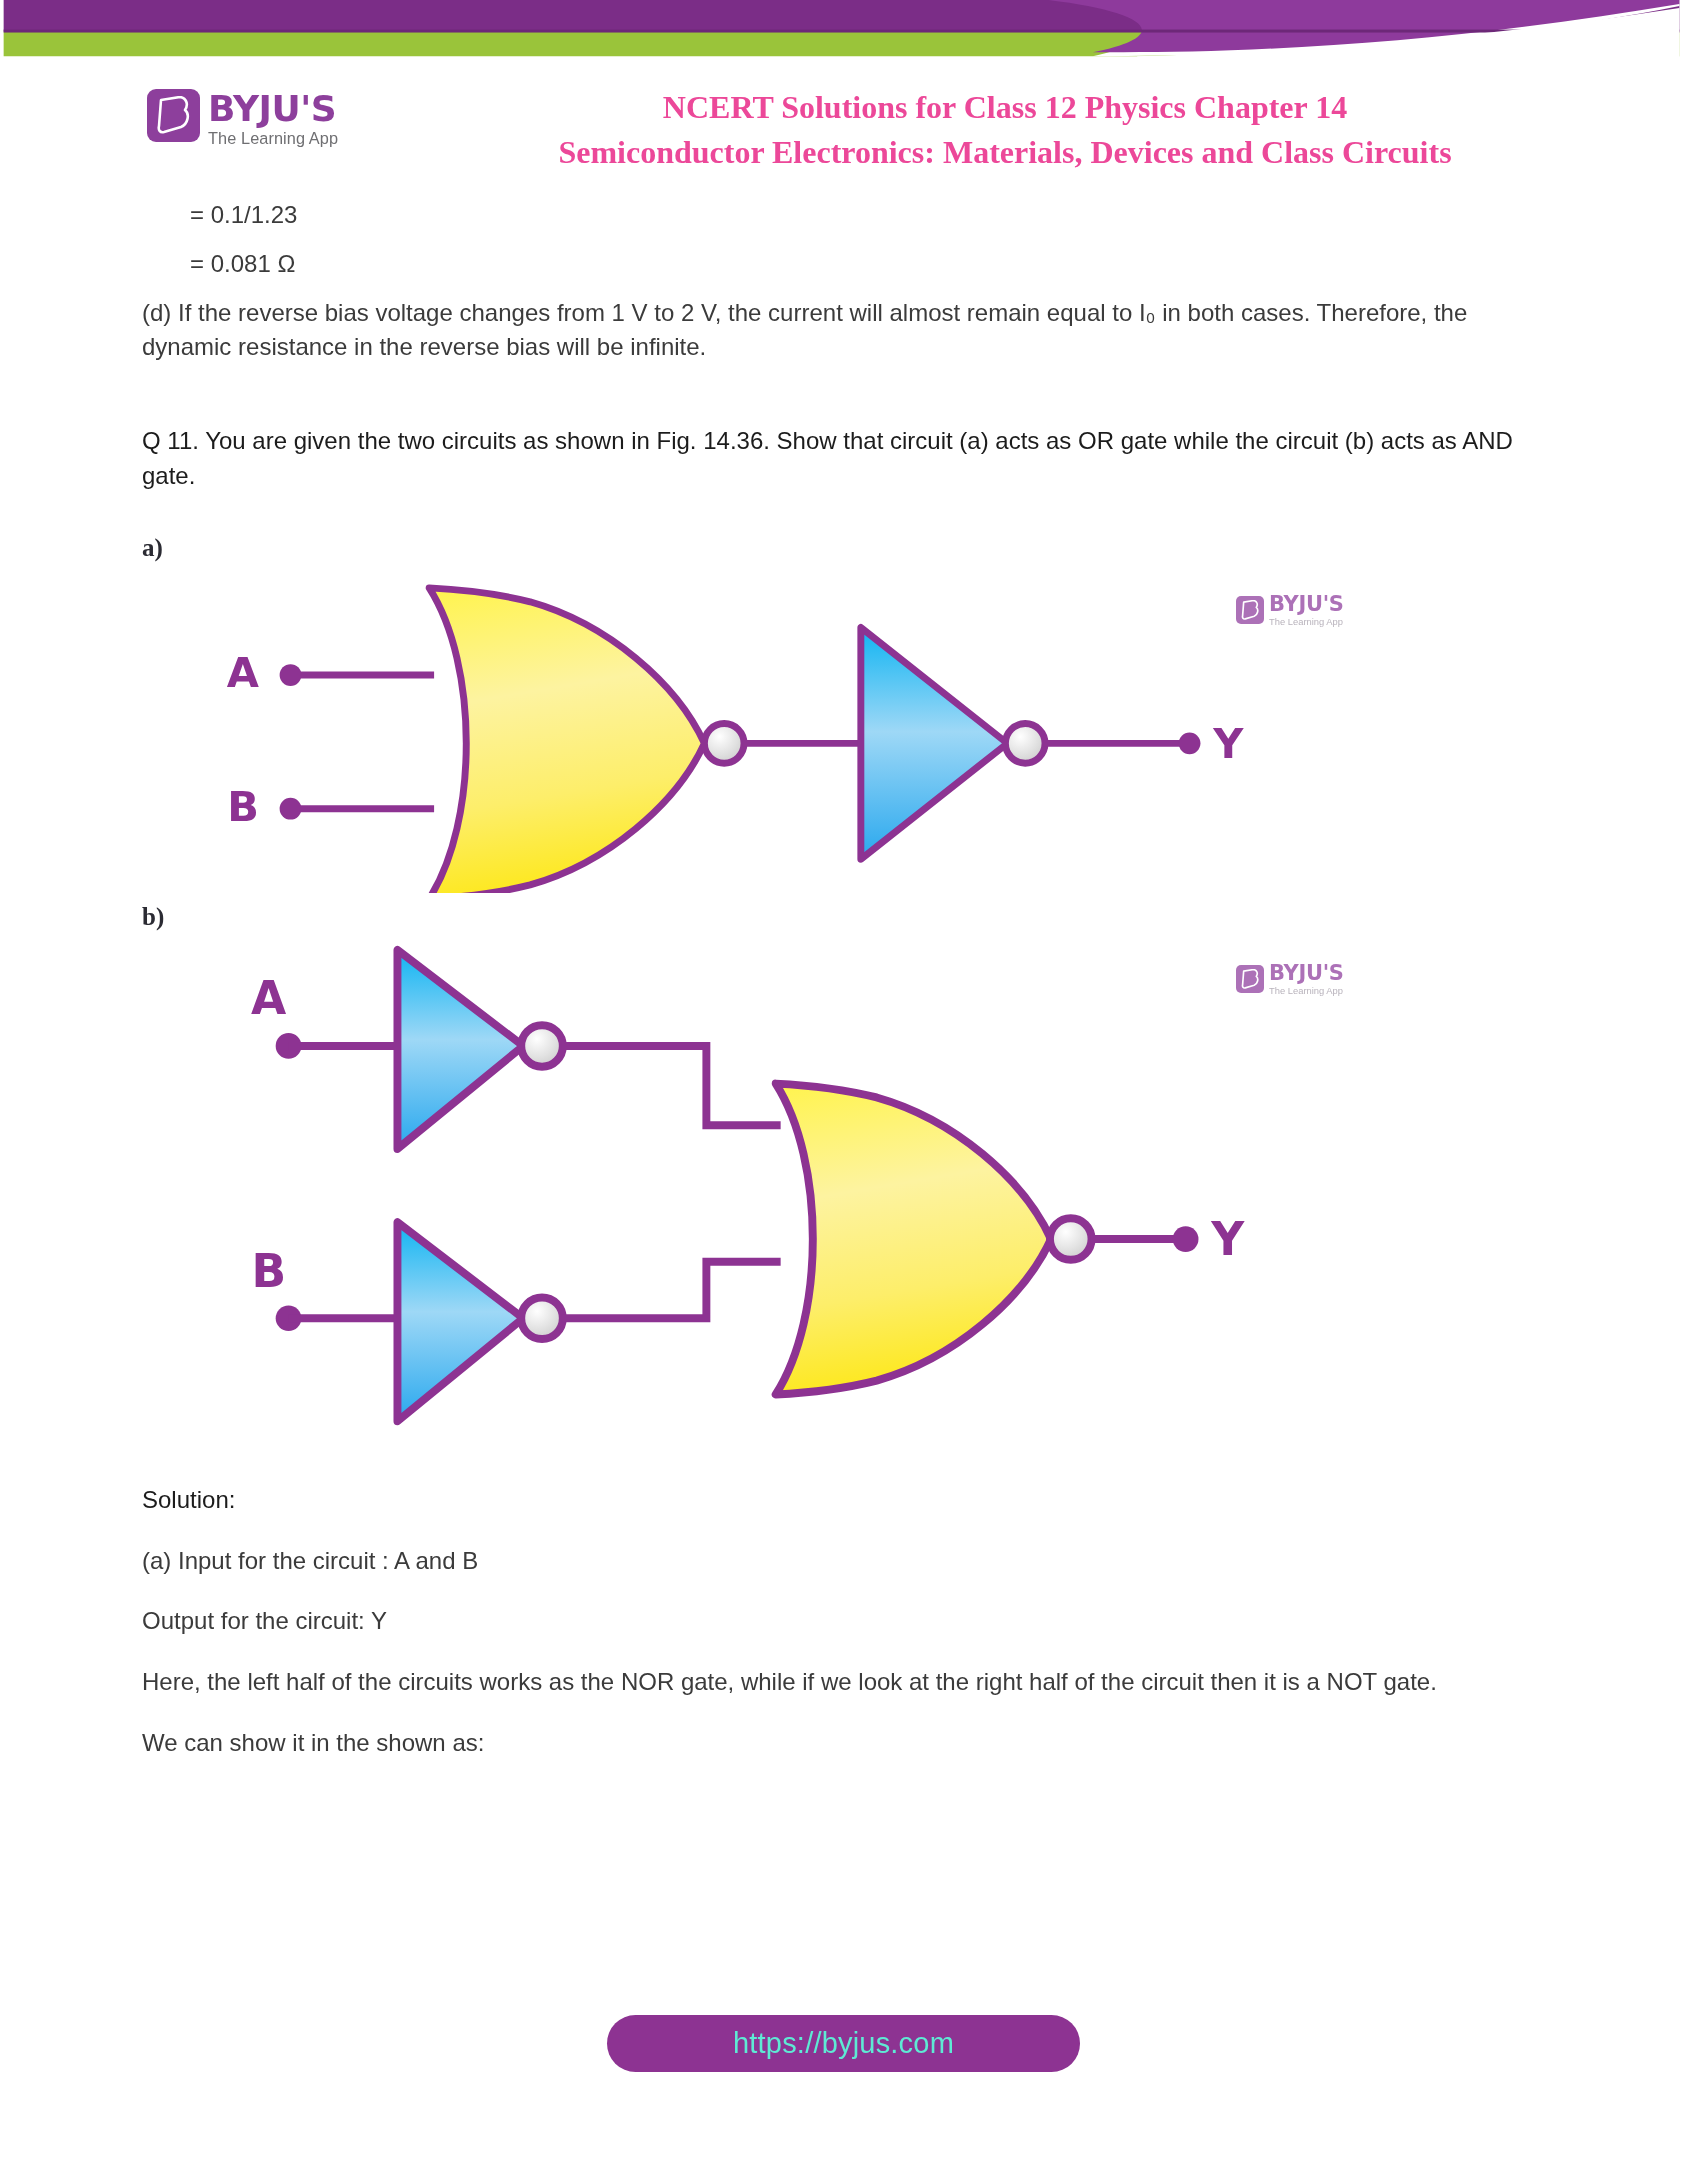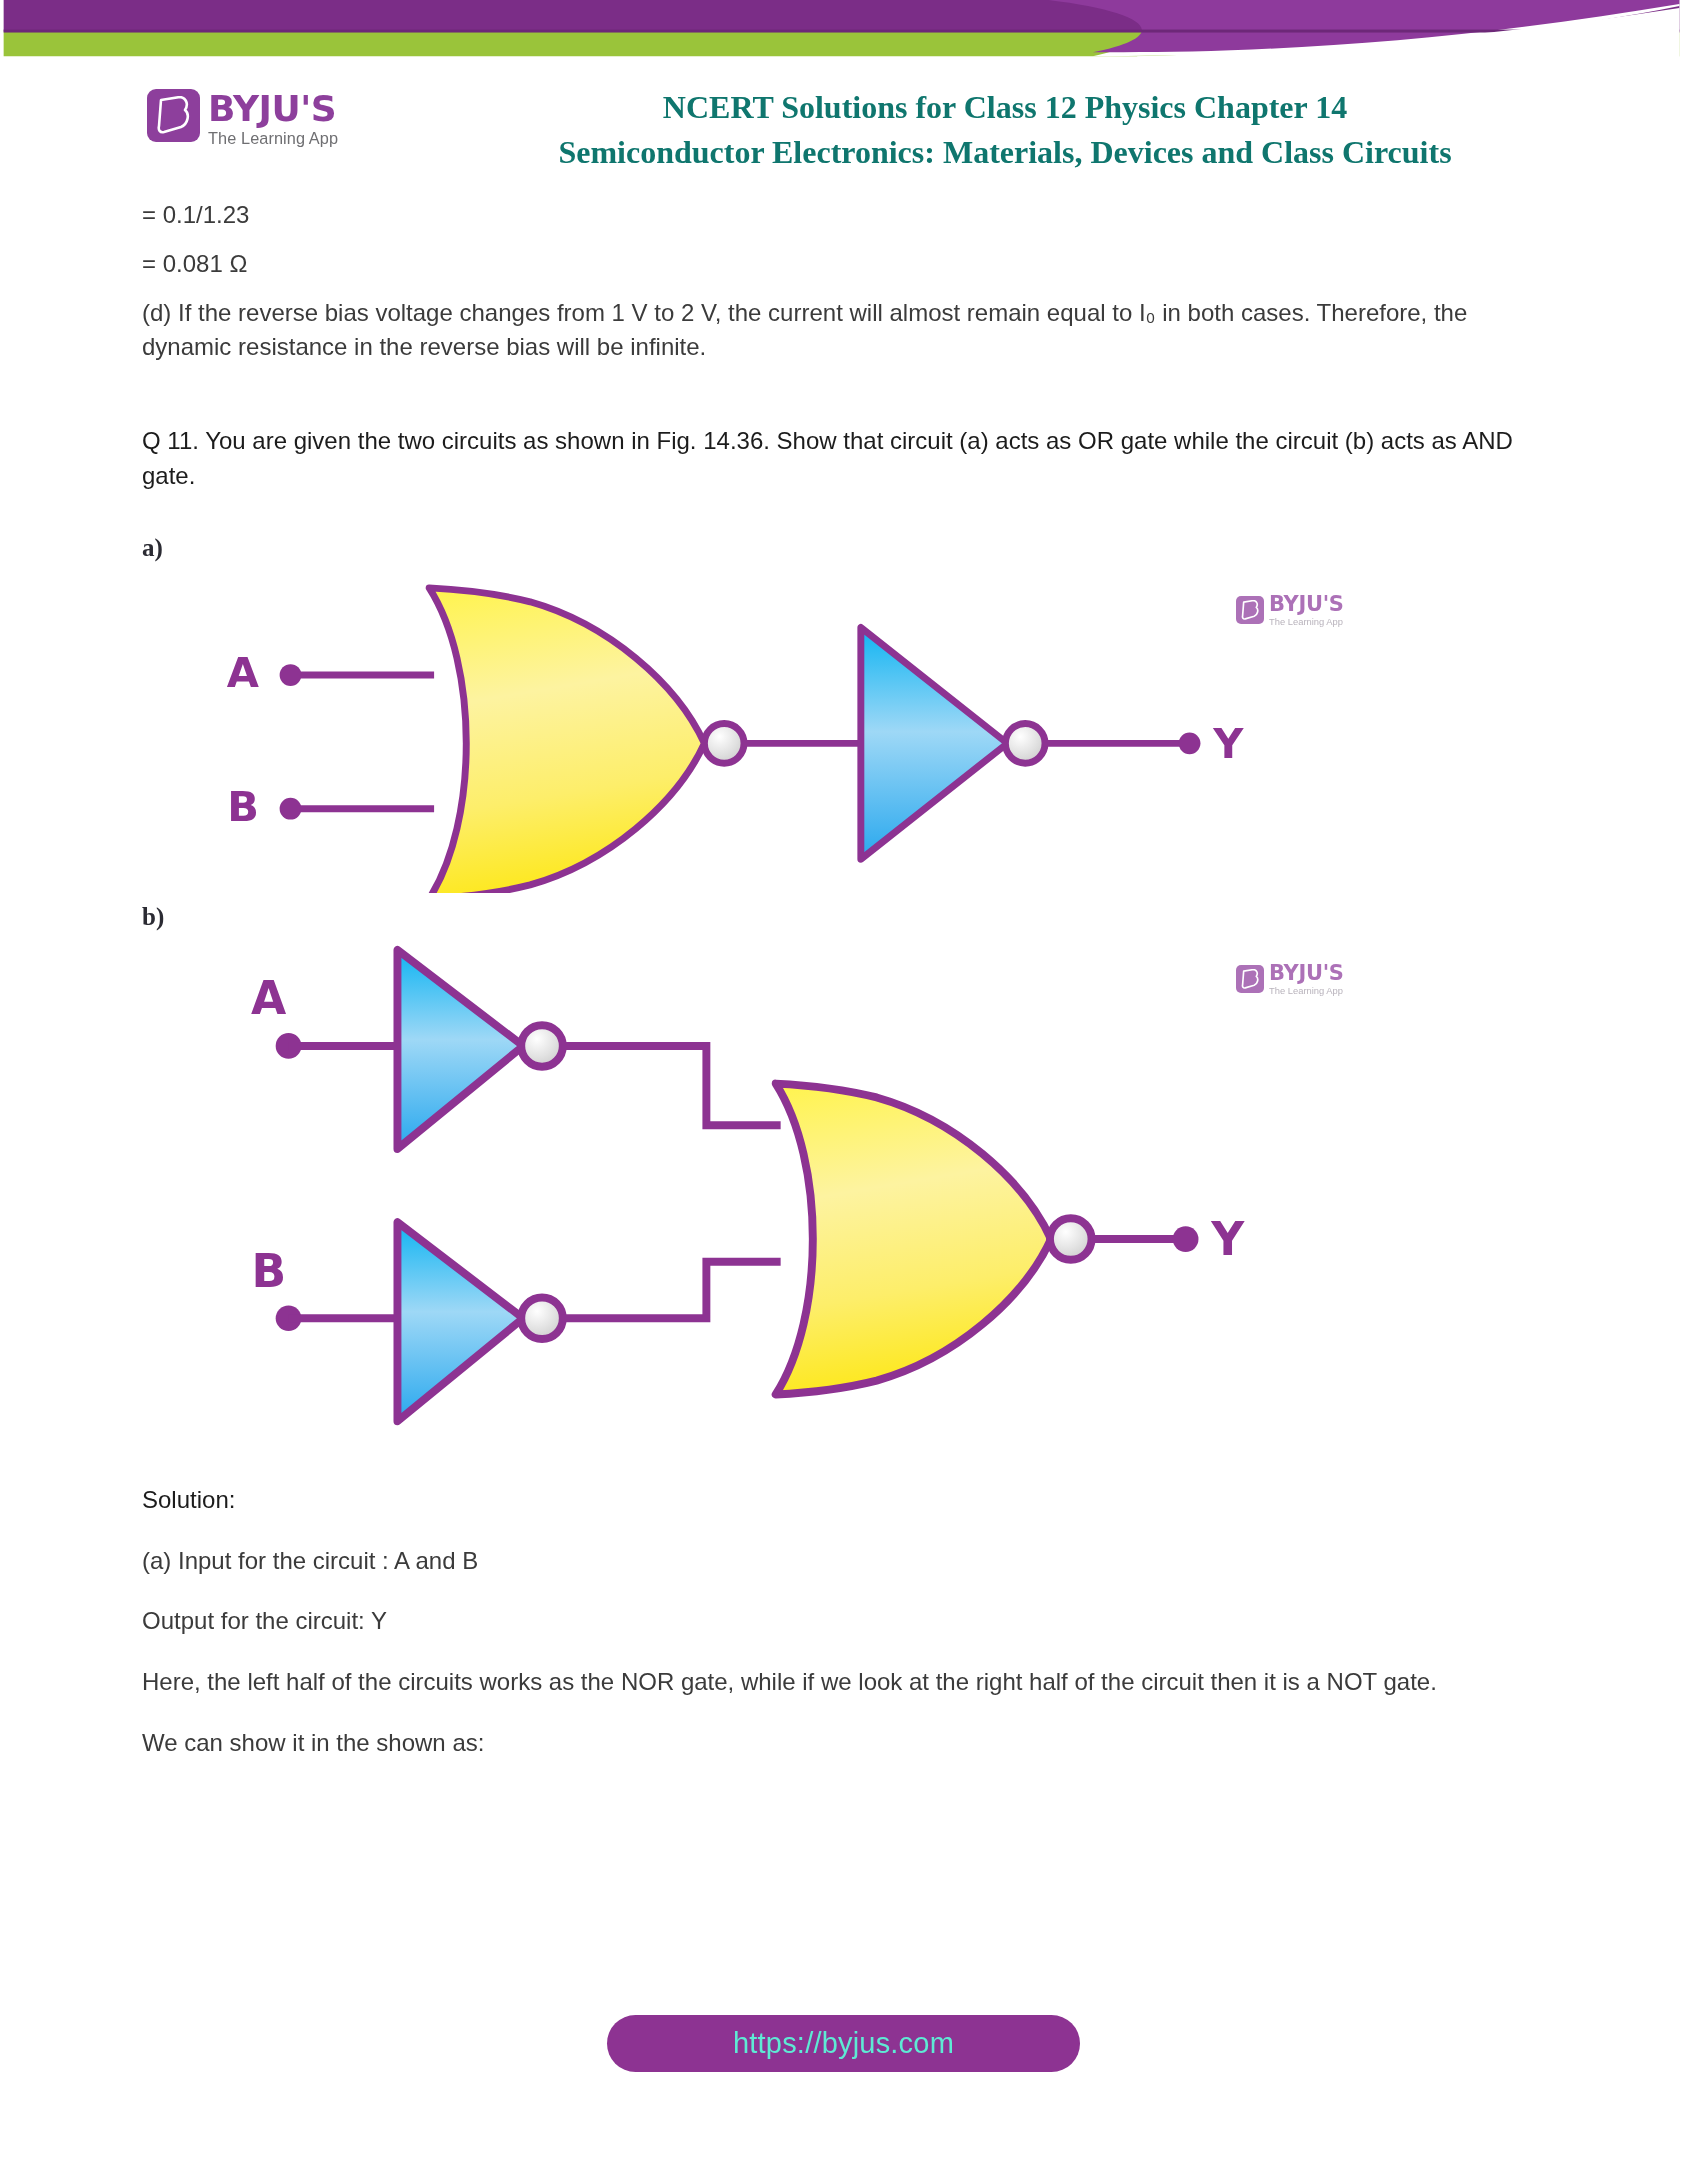--- a/index.html
+++ b/index.html
@@ -73,40 +73,40 @@
   .title-block {
     position: absolute;
     left: 396px; top: 8px;
     width: 1218px;
     text-align: center;
   }
   .title-line {
     font-family: "Liberation Serif", serif;
     font-weight: bold;
     font-size: 32px;
-    color: #0f766e;
+    color: #ec4899;
     line-height: 1.42;
     white-space: nowrap;
   }
 
   
   .content {
     position: absolute;
     left: 142px; top: 198px;
     width: 1406px;
   }
   .para {
     font-family: "Liberation Sans", sans-serif;
     font-size: 24px;
     color: #3b3b3b;
     line-height: 1.45;
     margin-bottom: 26px;
   }
   .para.bold { font-weight: normal; color: #1c1c1c; }
-  .para.tight { margin-bottom: 14px; }
+  .para.tight { margin-bottom: 14px; margin-left: 48px; }
 
   .ab-label {
     font-family: "Liberation Serif", serif;
     font-weight: bold;
     font-size: 25px;
     color: #2b2b33;
   }
 
   
   .figure { position: relative; }

